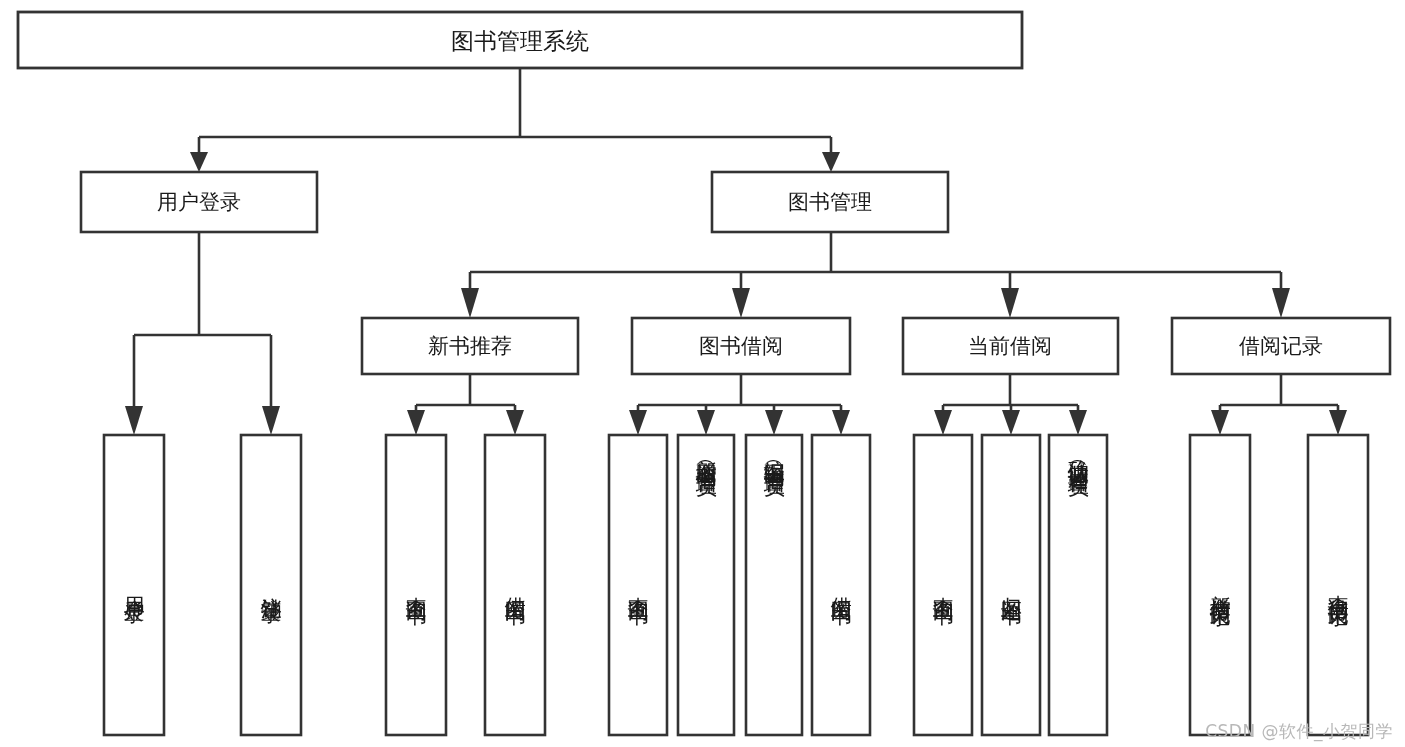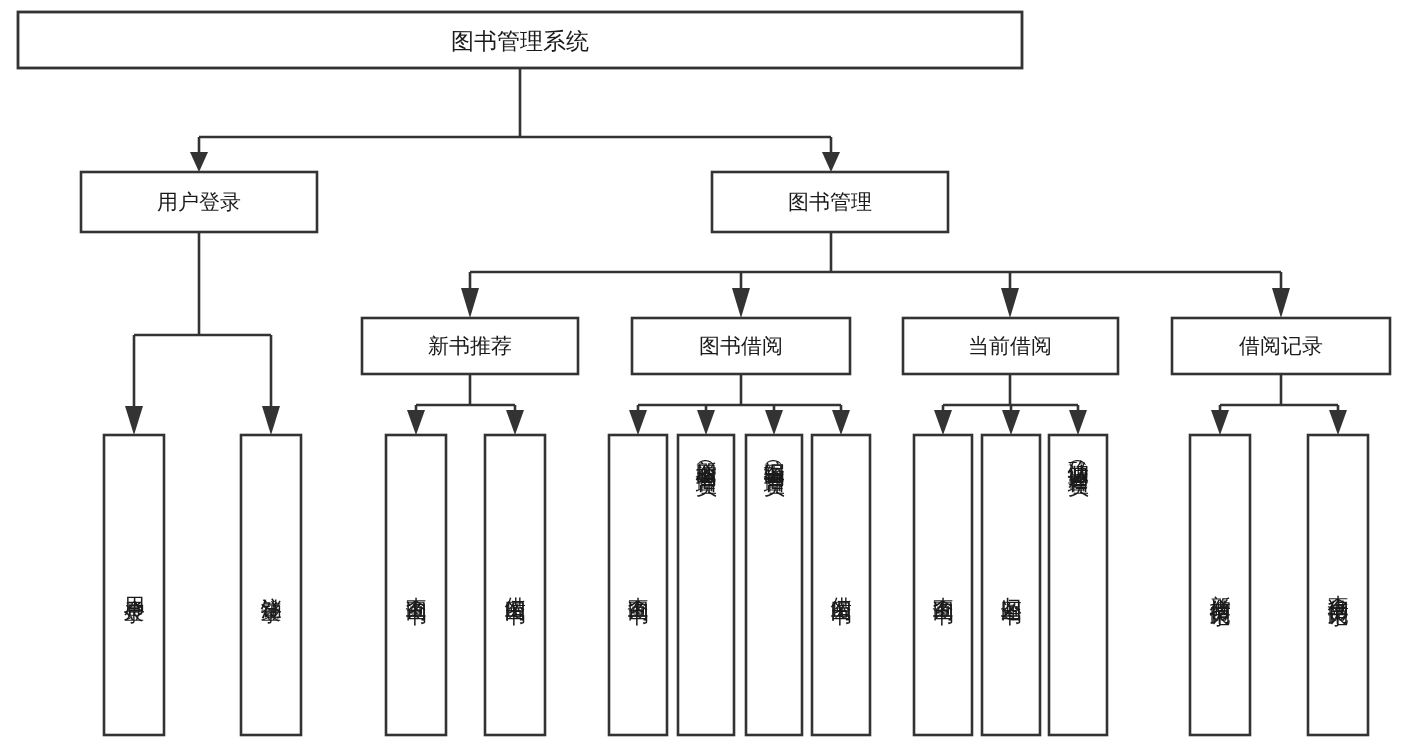--- a/index.html
+++ b/index.html
@@ -247,14 +247,15 @@
   <div class="leaf-label-wrap" style="left:1049px; top:435px; width:58px; height:300px; align-items:flex-start;">
     <span class="leaf-label" style="margin-top:8px;">确认归还（管理员）</span>
   </div>
   <div class="leaf-label-wrap" style="left:1190px; top:435px; width:60px; height:300px;">
     <span class="leaf-label">新增借阅记录</span>
   </div>
   <div class="leaf-label-wrap" style="left:1308px; top:435px; width:60px; height:300px;">
     <span class="leaf-label">查询借阅记录</span>
   </div>
 
+  <div class="watermark">CSDN @软件_小贺同学</div>
 
 </div>
 
 </body></html>

